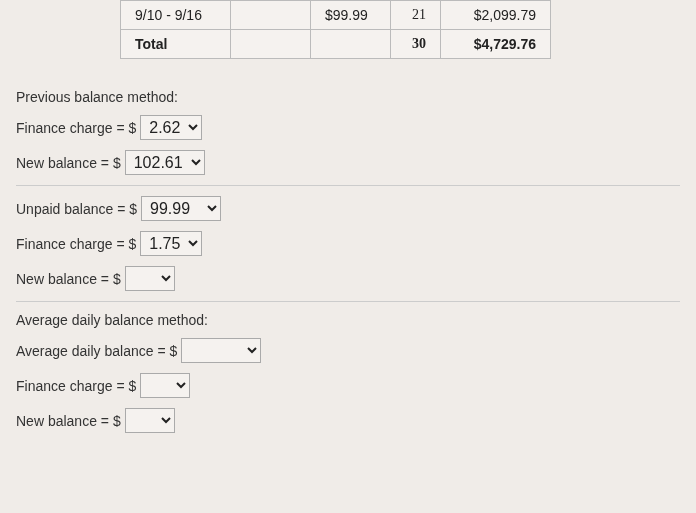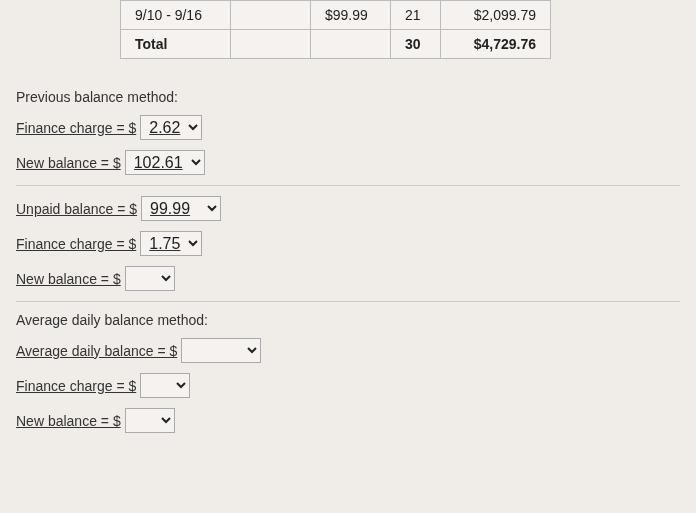--- a/index.html
+++ b/index.html
@@ -47,21 +47,22 @@
     td.empty-col {
       width: 80px;
     }
 
     td.price-col {
       width: 80px;
     }
 
     td.days-col {
       width: 50px;
-      text-align: left;
+      text-align: right;
+      font-family: Liberation Serif, serif;
     }
 
     td.total-col {
       width: 110px;
       text-align: right;
     }
 
     .content-area {
       padding: 6px 16px 16px 16px;
     }
@@ -72,21 +73,20 @@
       margin-bottom: 10px;
       margin-top: 8px;
     }
 
     .field-row {
       display: flex;
       align-items: center;
       margin-bottom: 10px;
       font-size: 14px;
       color: #333;
-      text-decoration: underline;
     }
 
     .field-label {
       margin-right: 4px;
     }
 
     .field-select {
       border: 1px solid #aaa;
       background-color: #f5f2ef;
       font-size: 16px;

